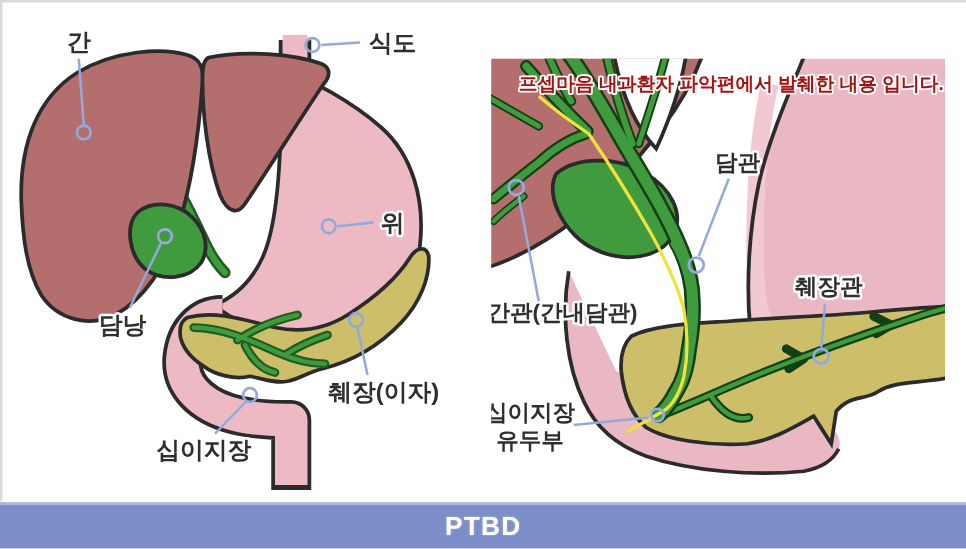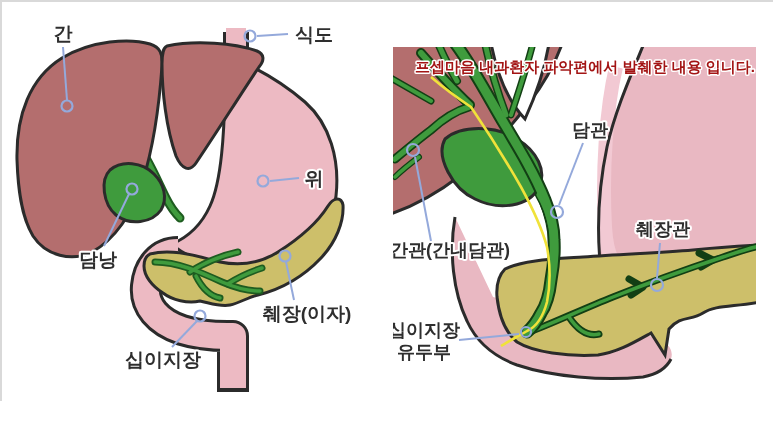--- a/index.html
+++ b/index.html
@@ -210,14 +210,17 @@
 
     <text class="note" x="362" y="25" text-anchor="end">프셉마음 내과환자 파악편에서 발췌한 내용 입니다.</text>
 
     <text class="lbl lbl-r" x="197" y="89" text-anchor="middle">담관</text>
     <text class="lbl lbl-r" x="57" y="209" text-anchor="middle">간관(간내담관)</text>
     <text class="lbl lbl-r" x="270" y="188" text-anchor="middle">췌장관</text>
     <text class="lbl lbl-r" x="31" y="289" text-anchor="middle">십이지장</text>
     <text class="lbl lbl-r" x="31" y="311" text-anchor="middle">유두부</text>
   </svg>
 
+  <div class="footer">
+    <span class="footer-title">PTBD</span>
+  </div>
 
 </div>
 
 </body></html>

